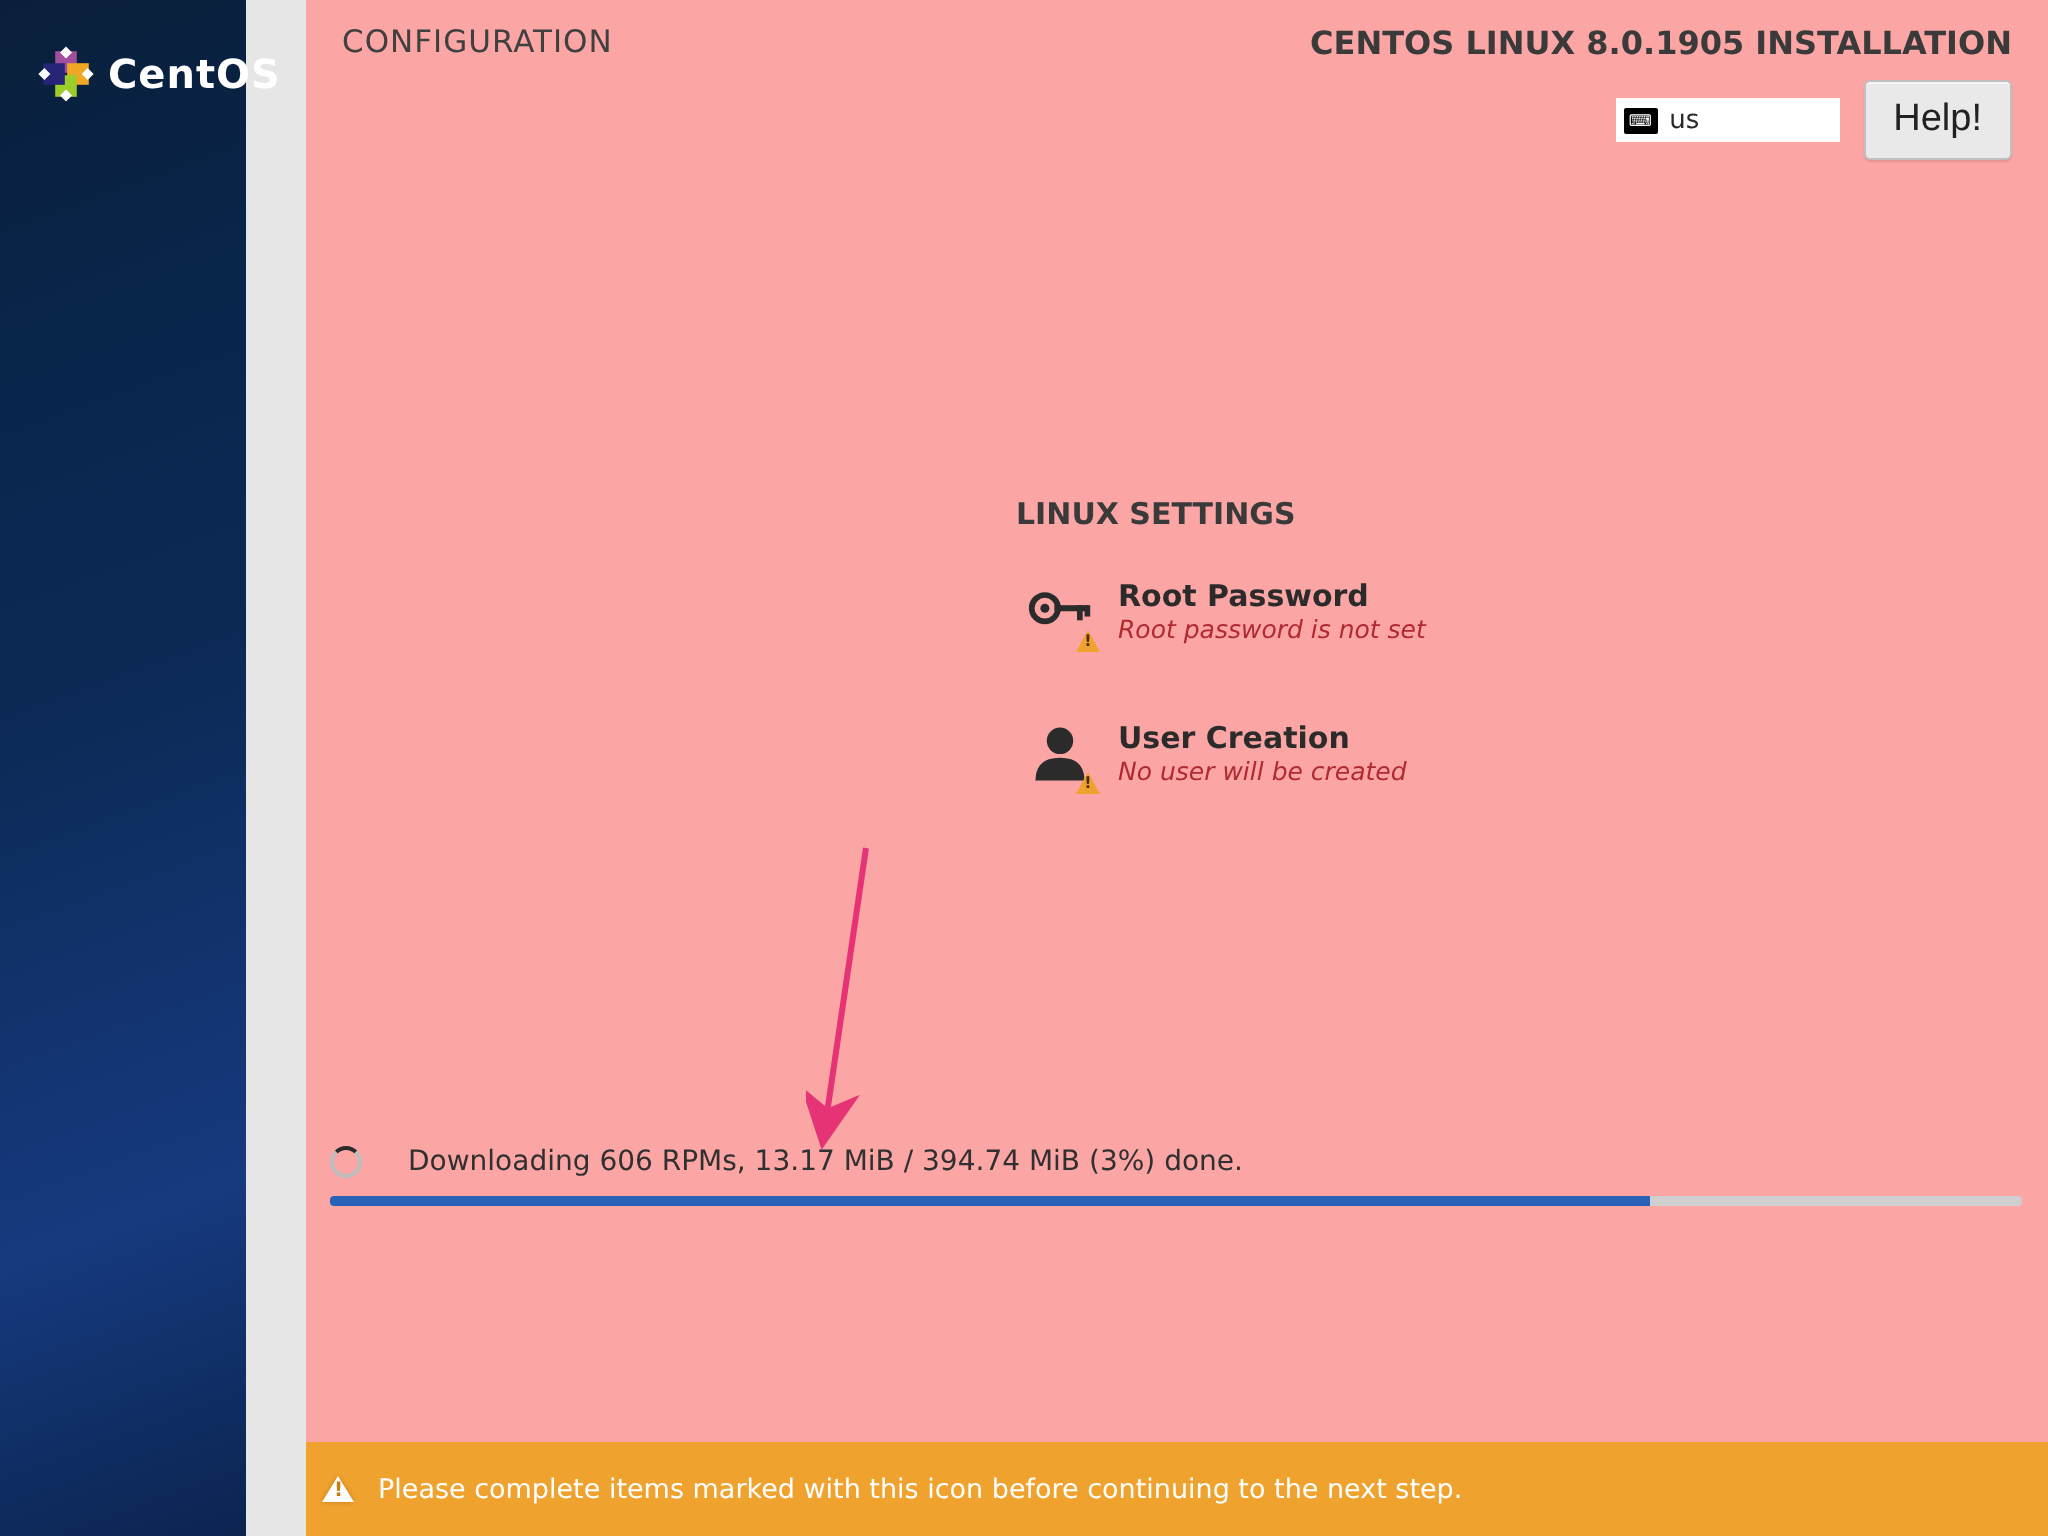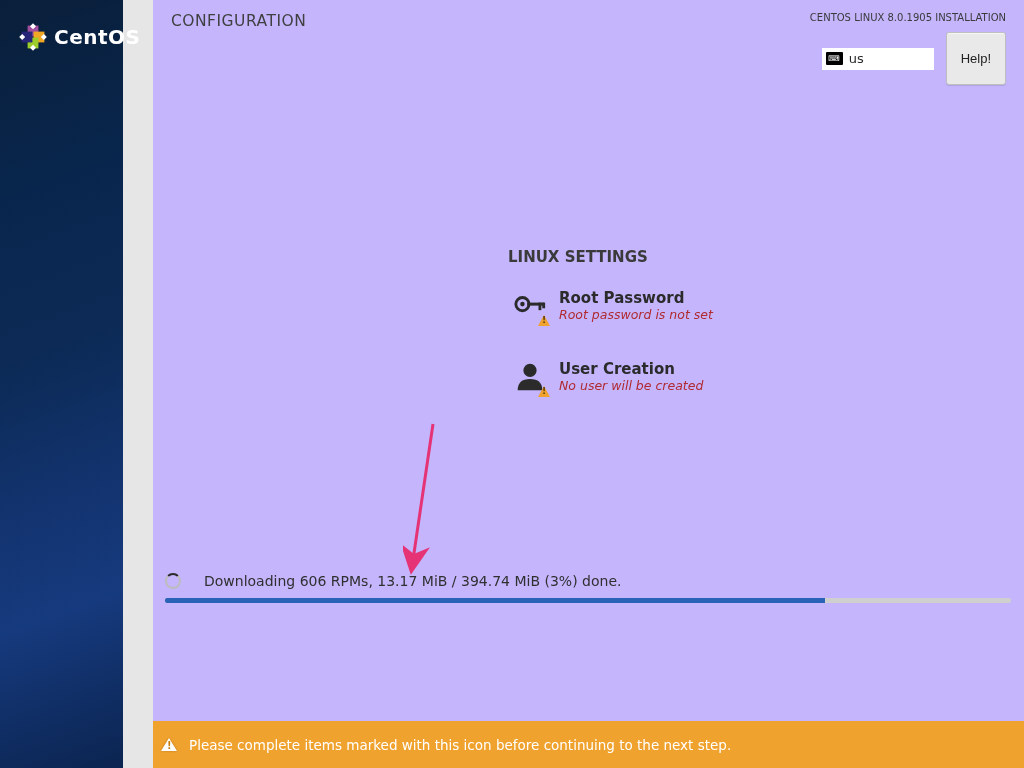--- a/index.html
+++ b/index.html
@@ -14,47 +14,47 @@
     }
     .centos-logo {
       position: absolute; top: 22px; left: 18px; display: flex; align-items: center; gap: 6px;
     }
     .centos-logo-svg { width: 30px; height: 30px; }
     .centos-word {
       color: #fff; font-size: 20px; font-weight: 600; letter-spacing: 0.5px;
     }
     .main {
       position: absolute; left: 153px; top: 0; right: 0; height: 738px;
-      background: #c4b5fd;
+      background: #fca5a5;
     }
     .header {
       display: flex; justify-content: space-between; padding: 12px 18px 0 18px;
     }
     .cfg-title {
       font-size: 15.5px; letter-spacing: 0.5px; color: #404040;
     }
     .right-header { text-align: right; }
     .install-line {
-      font-size: 10px; color: #3a3a3a;
+      font-size: 16px; color: #3a3a3a; font-weight: bold;
     }
     .kbd-help-row {
       display: flex; justify-content: flex-end; align-items: center; gap: 12px; margin-top: 9px;
     }
     .kbd-badge {
       width: 112px; height: 22px; background: #fff; display: flex; align-items: center;
       font-size: 13px; color: #2a2a2a; padding-left: 4px;
     }
     .kbd-icon {
       width: 17px; height: 13px; background: #000; color: #fff; display: inline-flex;
       align-items: center; justify-content: center; font-size: 8px; margin-right: 6px;
       border-radius: 1px;
     }
     .help-btn {
       background: #e9e9e9; border: 1px solid #bfbfbf; border-radius: 3px;
-      padding: 18px 14px; font-size: 13px; color: #222; cursor: pointer;
+      padding: 8px 14px; font-size: 19px; color: #222; cursor: pointer;
       box-shadow: 0 1px 1px rgba(0,0,0,0.1), inset 0 1px 0 rgba(255,255,255,0.6);
     }
     .section-heading {
       position: absolute; top: 248px; left: 355px; font-size: 15px; font-weight: bold; color: #3a3a3a;
     }
     .spoke {
       position: absolute; left: 360px; display: flex; align-items: flex-start; gap: 12px; cursor: pointer;
     }
     .spoke.root { top: 289px; }
     .spoke.user { top: 360px; }

